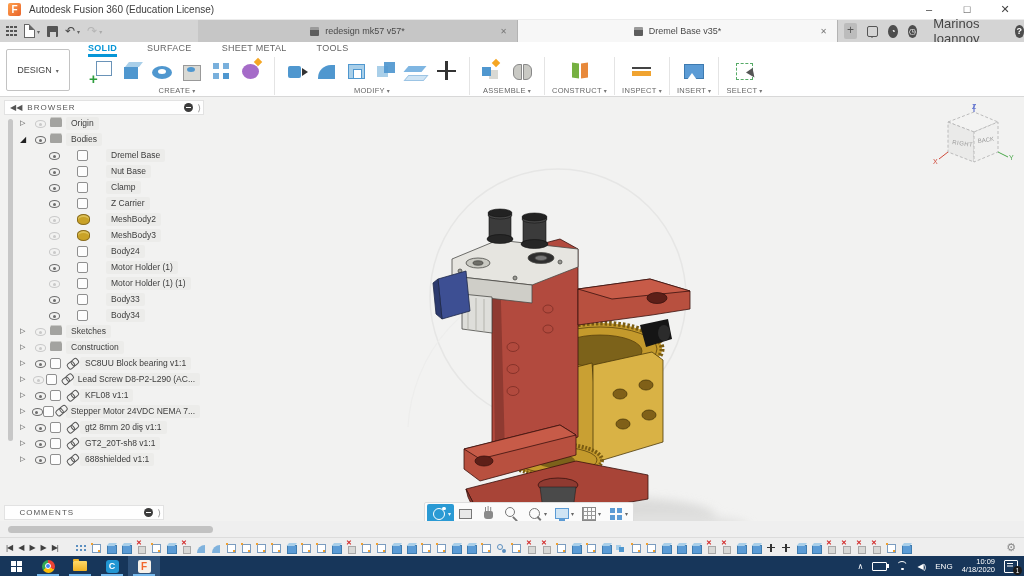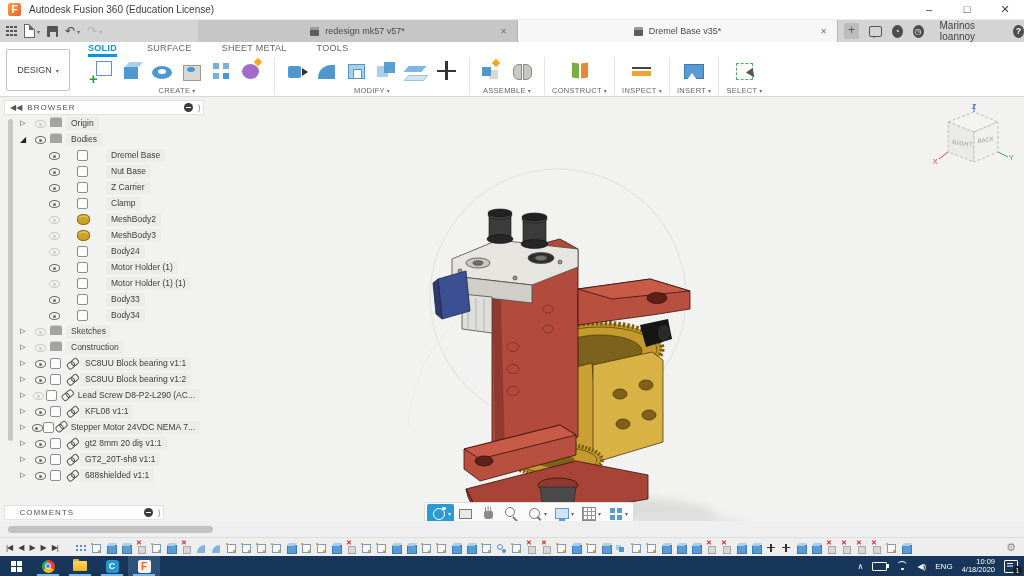--- a/index.html
+++ b/index.html
@@ -43,21 +43,21 @@
   .tab-label{font-size:9px;color:#4a4a4a;}
   .tab-close{position:absolute;right:10px;font-size:8px;color:#777;}
   #tab-right{display:flex;align-items:center;flex:1;padding-left:6px;}
   #new-tab-btn{width:18px;height:16px;background:#bcbcbc;border-radius:2px;color:#555;
                font-size:12px;text-align:center;line-height:15px;margin-right:10px;}
   .ti{margin-right:10px;position:relative;}
   .ti-bubble{width:13px;height:9px;border:1.3px solid #555;border-radius:2px;}
   .ti-bubble::after{content:'';position:absolute;left:2px;bottom:-4px;border:2.5px solid transparent;border-top-color:#555;}
   .ti-circle{width:13px;height:13px;border-radius:50%;background:#4d4d4d;color:#fff;
              font-size:8px;text-align:center;line-height:13px;}
-  #user-name{font-size:10px;color:#444;margin:0 12px 0 6px;}
+  #user-name{font-size:13px;color:#444;margin:0 12px 0 6px;}
   .ti-help{width:13px;height:13px;border-radius:50%;background:#4d4d4d;color:#fff;
            font-size:9px;font-weight:bold;text-align:center;line-height:13px;}
 
   
   #ribbon{position:absolute;left:0;top:42px;width:1024px;height:55px;background:#fff;
           border-bottom:1px solid #d8d8d8;box-sizing:border-box;}
   #design-btn{position:absolute;left:6px;top:7px;width:62px;height:40px;border:1px solid #c3c3c3;
               border-radius:2px;font-size:9px;color:#444;display:flex;align-items:center;justify-content:center;}
   #design-btn::after{content:'▾';font-size:6px;margin-left:4px;color:#666;}
   #ribbon-tabs{position:absolute;left:88px;top:1px;display:flex;height:14px;align-items:flex-start;}
@@ -525,26 +525,26 @@
         <span class="br-label">Dremel Base</span>
       </div>
       <div class="br-row lvl2">
         <span class="eye"></span>
         <span class="ic ic-body"></span>
         <span class="br-label">Nut Base</span>
       </div>
       <div class="br-row lvl2">
         <span class="eye"></span>
         <span class="ic ic-body"></span>
+        <span class="br-label">Clamp</span>
+      </div>
+      <div class="br-row lvl2">
+        <span class="eye"></span>
+        <span class="ic ic-body"></span>
         <span class="br-label">Z Carrier</span>
-      </div>
-      <div class="br-row lvl2">
-        <span class="eye"></span>
-        <span class="ic ic-body"></span>
-        <span class="br-label">Clamp</span>
       </div>
       <div class="br-row lvl2">
         <span class="eye off"></span>
         <span class="ic ic-mesh"></span>
         <span class="br-label">MeshBody2</span>
       </div>
       <div class="br-row lvl2">
         <span class="eye off"></span>
         <span class="ic ic-mesh"></span>
         <span class="br-label">MeshBody3</span>
@@ -585,27 +585,20 @@
         <span class="eye off"></span>
         <span class="ic ic-folder"></span>
         <span class="br-label">Construction</span>
       </div>
       <div class="br-row">
         <span class="tw">▷</span>
         <span class="eye"></span>
         <span class="ic ic-component"></span>
         <span class="ic-link"></span>
         <span class="br-label">SC8UU Block bearing v1:1</span>
-      </div>
-      <div class="br-row">
-        <span class="tw">▷</span>
-        <span class="eye"></span>
-        <span class="ic ic-component"></span>
-        <span class="ic-link"></span>
-        <span class="br-label">SC8UU Block bearing v1:2</span>
       </div>
       <div class="br-row">
         <span class="tw">▷</span>
         <span class="eye off"></span>
         <span class="ic ic-component"></span>
         <span class="ic-link"></span>
         <span class="br-label">Lead Screw D8-P2-L290 (AC...</span>
       </div>
       <div class="br-row">
         <span class="tw">▷</span>

